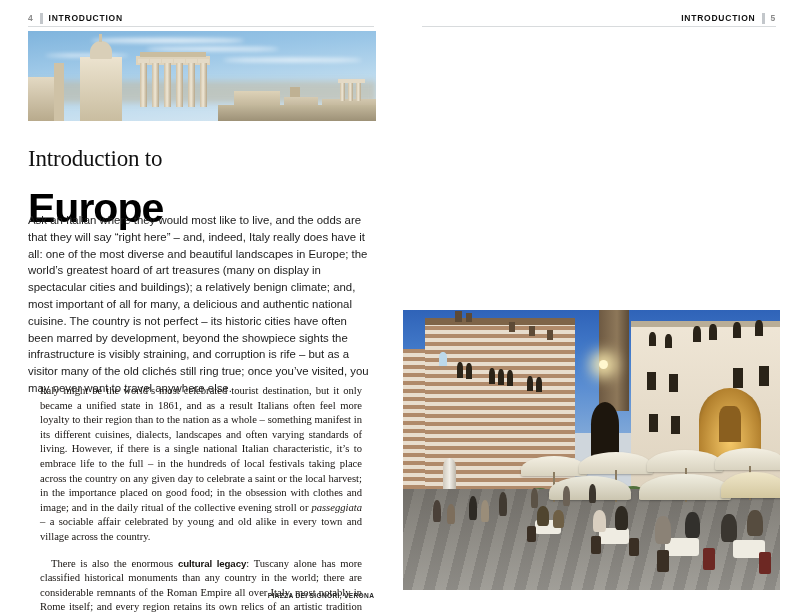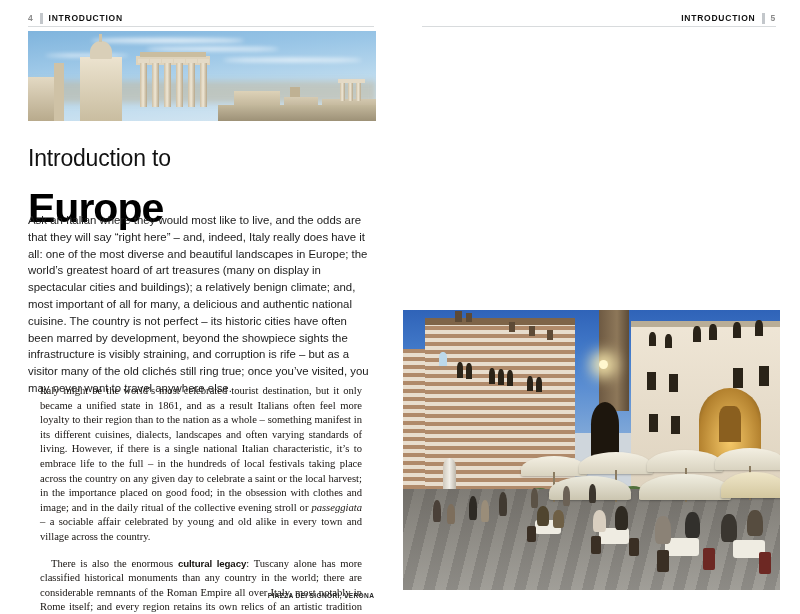--- a/index.html
+++ b/index.html
@@ -71,21 +71,21 @@
   .umbrella{position:absolute;background:linear-gradient(180deg,#f3efe2,#d9d3c0);
     border-radius:52% 52% 4% 4%/70% 70% 6% 6%;box-shadow:0 1px 2px rgba(0,0,0,.25);}
   .pole{position:absolute;width:2px;background:#8b7c62;}
   .person{position:absolute;border-radius:45% 45% 22% 22%;}
   .chair{position:absolute;background:#3a2f24;border-radius:2px;}
   .table{position:absolute;background:#efece2;border-radius:3px;}
   .tree{position:absolute;border-radius:50%;background:radial-gradient(circle at 38% 32%,#5f7f46,#37542c);}
 
   
   .title-small{
-    font-family:Liberation Sans, sans-serif;
+    font-family:Liberation Serif, serif;
     font-size:23px;font-weight:400;color:#111;
     letter-spacing:-.2px;line-height:1;
     position:absolute;left:28px;top:132px;
   }
   .title-big{
     font-family:"Liberation Sans",sans-serif;
     font-size:41px;font-weight:bold;color:#000;
     letter-spacing:-1px;line-height:1;
     position:absolute;left:28px;top:154px;
   }

